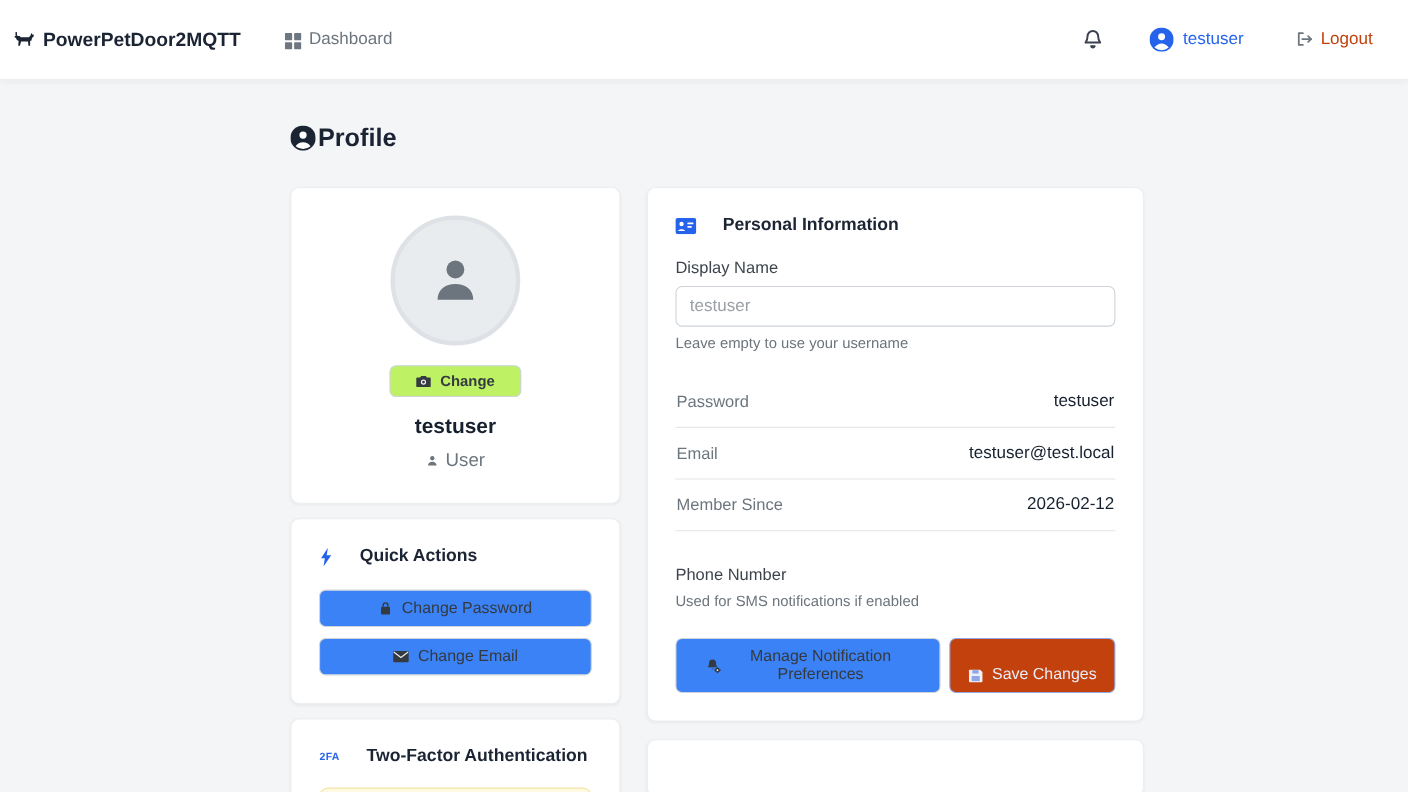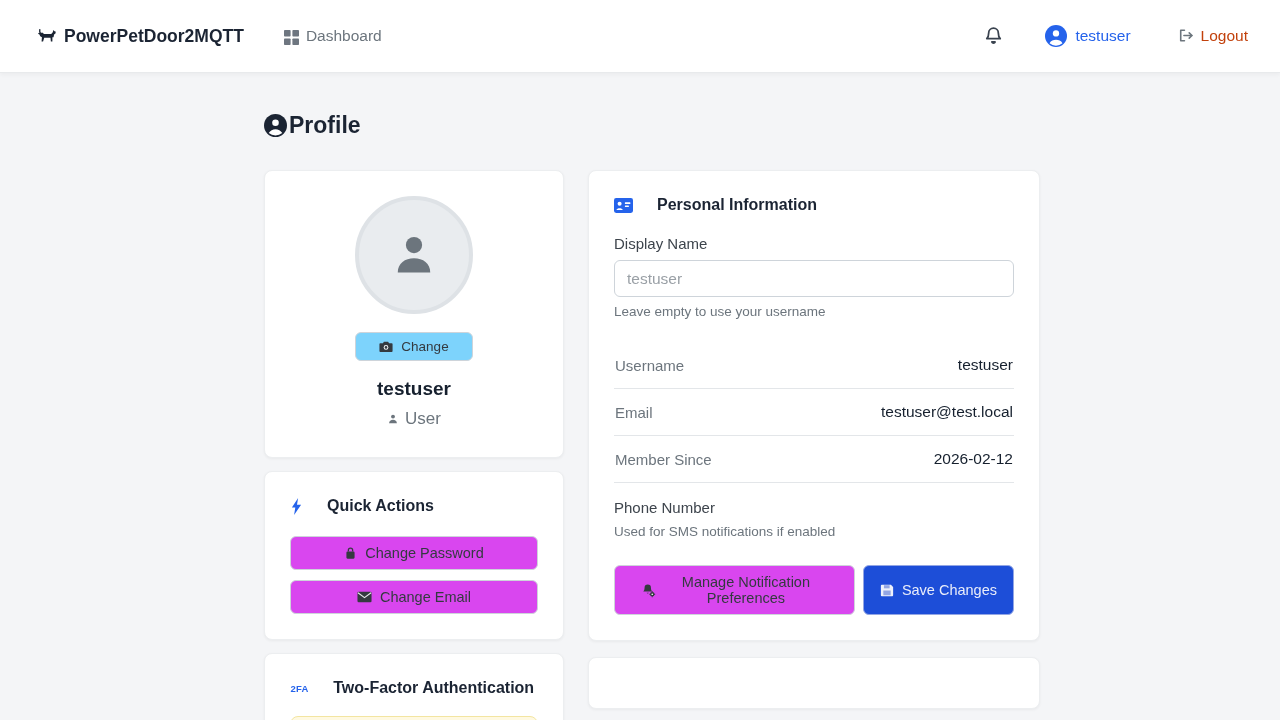--- a/index.html
+++ b/index.html
@@ -4,21 +4,21 @@
 <style>
   * { margin:0; padding:0; box-sizing:border-box; }
   html,body { width:1280px; height:720px; overflow:hidden; }
   body {
     font-family:"Liberation Sans","DejaVu Sans",sans-serif;
     background:#f4f5f7; color:#212529;
   }
   
   .navbar {
     height:73px; background:#ffffff; display:flex; align-items:center;
-    padding:0 32px 0 37px; border-bottom:1px solid #e8eaec;
+    padding:0 32px 0 12px; border-bottom:1px solid #e8eaec;
     box-shadow:0 2px 4px rgba(0,0,0,.04); position:relative; z-index:5;
   }
   .brand { display:flex; align-items:center; gap:8px; font-weight:bold;
     font-size:17.5px; color:#1b2433; cursor:pointer; }
   .nav-link { display:flex; align-items:flex-end; gap:7px; color:#6c757d;
     font-size:15.5px; margin-left:40px; cursor:pointer; text-decoration:none; }
   .nav-spacer { flex:1; }
   .nav-bell { margin-right:42px; cursor:pointer; display:flex; align-items:center; }
   .nav-user { display:flex; align-items:center; gap:8px; color:#2563eb;
     font-size:15.5px; cursor:pointer; margin-right:46px; }
@@ -40,56 +40,56 @@
   
   .profile-card { text-align:center; padding:25px 25px 28px; }
   .avatar-circle {
     width:118px; height:118px; border-radius:50%; background:#e9ecef;
     border:4px solid #dee2e6; margin:0 auto 18px; display:flex;
     align-items:center; justify-content:center;
   }
   .btn {
     display:inline-flex; align-items:center; justify-content:center; gap:8px;
     border-radius:6px; font-size:14.5px; cursor:pointer; border:1px solid #ced4da;
-    background:#d946ef; color:#343a40; padding:7px 14px;
+    background:#3b82f6; color:#343a40; padding:7px 14px;
     font-family:"Liberation Sans","DejaVu Sans",sans-serif;
   }
-  .btn-change { background:#7dd3fc; font-size:13.5px; padding:6px 23px; }
+  .btn-change { background:#bef264; font-size:13.5px; padding:6px 23px;font-weight:bold; }
   .profile-name { font-size:19px; font-weight:bold; color:#16202e; margin-top:17px; }
   .profile-role { display:flex; align-items:center; justify-content:center; gap:6px;
     color:#6c757d; font-size:17px; margin-top:9px; }
   
   .qa-buttons { display:flex; flex-direction:column; gap:10px; margin-top:21px; }
   .qa-buttons .btn { width:100%; padding:8px 0; }
   
   .twofa-glyph { color:#2563eb; font-weight:bold; font-size:10px;
     letter-spacing:.3px; transform:scale(.95); }
   .warn-alert { margin-top:19px; height:60px; background:#fff9e1;
     border:1px solid #f3e5a1; border-radius:8px; }
   
   .form-label { font-size:15px; color:#3d444c; margin-bottom:8px; display:block; }
-  .form-group { margin-top:16px; }
+  .form-group { margin-top:31px; }
   .form-group.first { margin-top:21px; }
   .text-input {
     width:100%; height:37px; border:1px solid #ced4da; border-radius:6px;
     padding:0 12px; font-size:15.5px; color:#212529; background:#fff;
     font-family:"Liberation Sans","DejaVu Sans",sans-serif;
   }
   .text-input::placeholder { color:#9aa0a6; }
   .form-help { font-size:13.5px; color:#6c757d; margin-top:7px; }
   .info-rows { margin-top:23px; }
   .info-row { display:flex; justify-content:space-between; align-items:center;
     padding:14px 1px; border-bottom:1px solid #e3e6e9; }
   .info-row .lbl { color:#6c757d; font-size:15px; }
   .info-row .val { color:#16202e; font-size:15.5px; }
   .action-row { display:flex; gap:8px; margin-top:26px; }
   .btn-manage { flex:1; padding:8px 26px; }
   .btn-save {
-    background:#1d4ed8; border-color:#93a6e4; color:#e9edfa;
-    padding:8px 16px; white-space:nowrap;
+    background:#c2410c; border-color:#93a6e4; color:#e9edfa;
+    padding:8px 16px; white-space:nowrap;align-items:flex-end;
   }
   .icon { display:inline-flex; align-items:center; justify-content:center; }
 </style>
 </head>
 <body>
 
 <div class="navbar">
   <div class="brand">
     <span class="icon">
       <svg width="19" height="16" viewBox="0 0 20 16">
@@ -253,21 +253,21 @@
         </div>
 
         <div class="form-group first">
           <label class="form-label">Display Name</label>
           <input class="text-input" type="text" placeholder="testuser" style="">
           <div class="form-help">Leave empty to use your username</div>
         </div>
 
         <div class="info-rows">
           <div class="info-row">
-            <span class="lbl">Username</span>
+            <span class="lbl">Password</span>
             <span class="val">testuser</span>
           </div>
           <div class="info-row">
             <span class="lbl">Email</span>
             <span class="val">testuser@test.local</span>
           </div>
           <div class="info-row">
             <span class="lbl">Member Since</span>
             <span class="val">2026-02-12</span>
           </div>

